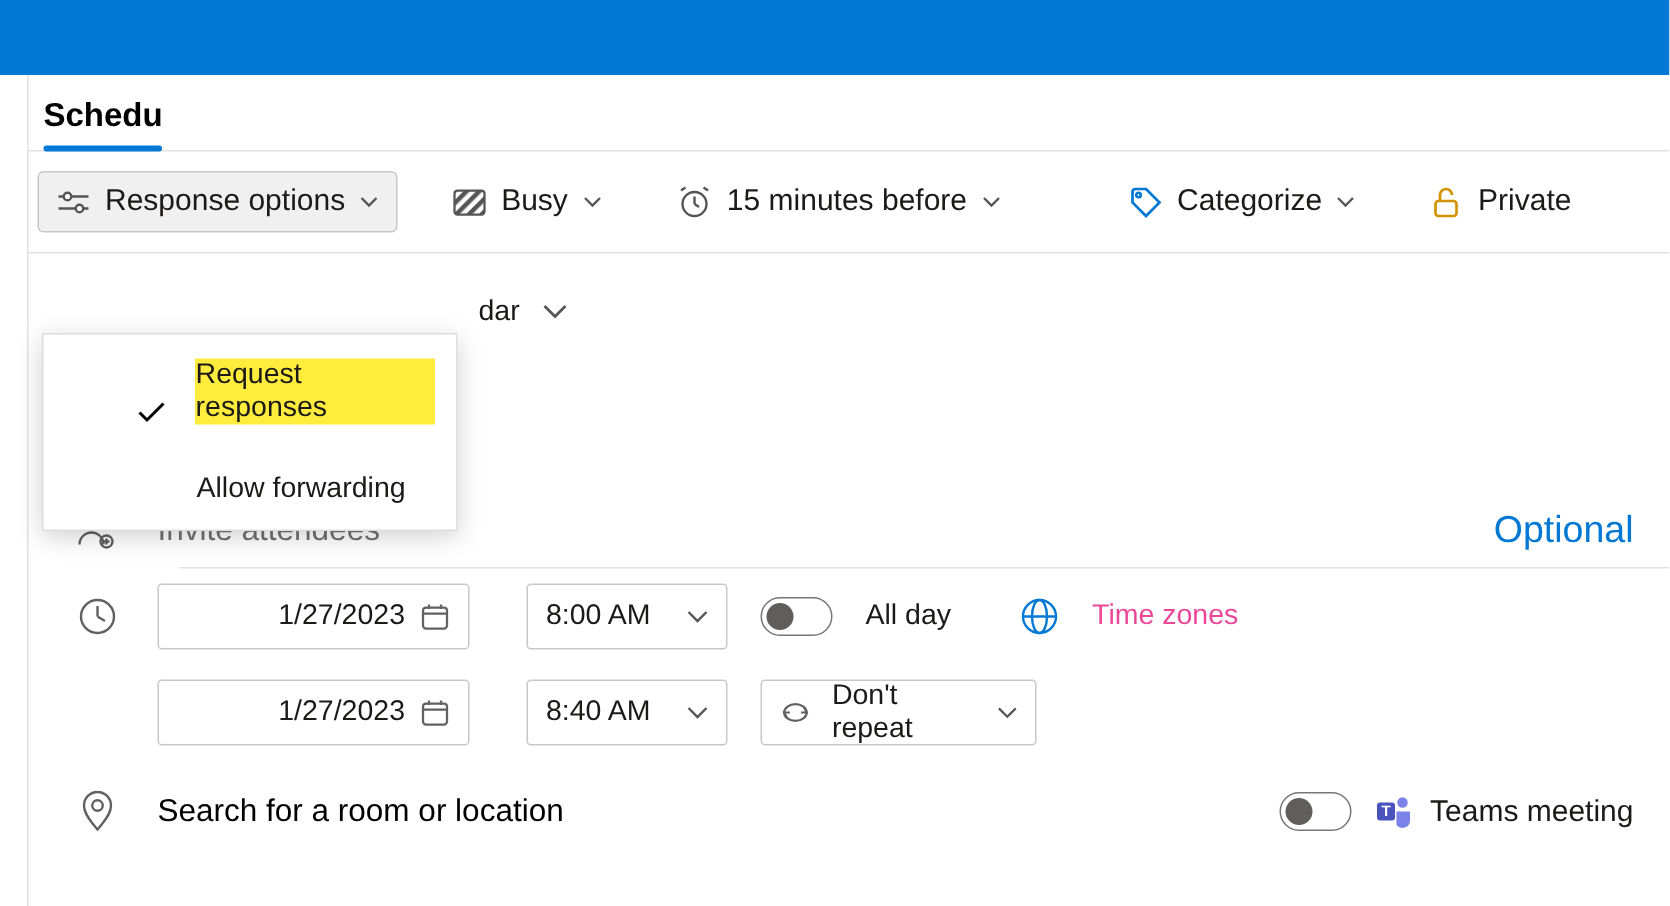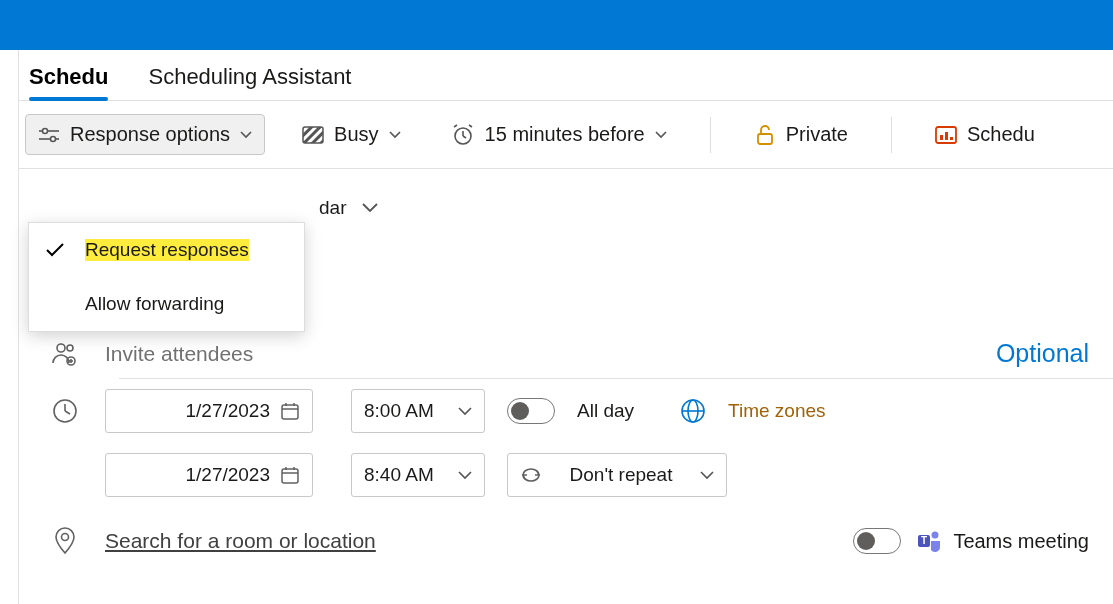--- a/index.html
+++ b/index.html
@@ -14,60 +14,59 @@
     .tab.active { font-weight: 600; color: #000; }
     .tab.active::after { content: ""; position: absolute; left: 0; bottom: -1px; height: 4px; width: 100%; background: #0078d4; border-radius: 2px; }
 
     .toolbar { display: flex; align-items: center; padding: 13px 6px; gap: 24px; border-bottom: 1px solid #e1e1e1; }
     .tb-btn { display: flex; align-items: center; gap: 10px; padding: 8px 12px; border: 1px solid transparent; border-radius: 4px; cursor: pointer; white-space: nowrap; font-size: 20px; }
     .tb-btn.response-options { background: #f0f0f0; border: 1px solid #c8c8c8; }
     .tb-btn svg { flex: 0 0 auto; }
     .tb-sep { width: 1px; height: 36px; background: #ddd; margin: 0 6px; }
 
     .dropdown { position: absolute; top: 172px; left: 9px; width: 277px; background: #fff; box-shadow: 0 4px 16px rgba(0,0,0,.18); border: 1px solid #ddd; }
-    .dd-item { display: flex; align-items: center; gap: 18px; padding: 16px 14px; cursor: pointer; font-size: 19px; }
+    .dd-item { display: flex; align-items: flex-end; gap: 18px; padding: 16px 14px; cursor: pointer; font-size: 19px; margin-left: 46px; }
     .dd-item .check { width: 24px; display: flex; justify-content: center; }
     .dd-item.highlight span.label { background: #ffec3d; }
 
     .form { padding-top: 8px; }
     .frow { display: flex; align-items: center; gap: 22px; padding: 10px 24px 10px 28px; }
     .ficon { width: 36px; display: flex; justify-content: center; color: #616161; }
     .hr { height: 1px; background: #e1e1e1; margin-left: 100px; }
     .peek { padding-left: 300px; padding-top: 20px; display:flex; align-items:center; gap:16px;}
 
     .attendee-input { flex: 1; font-size: 21px; color: #717171; }
     .optional { color: #0078d4; font-size: 25px; cursor: pointer; margin-left: auto; }
 
     .field { display: flex; align-items: center; border: 1px solid #c8c8c8; border-radius: 3px; height: 44px; padding: 0 12px; background: #fff; gap: 10px; }
     .date-field { width: 208px; justify-content: flex-end; }
     .time-field { width: 134px; justify-content: space-between; margin-left: 16px; }
-    .repeat-field { width: 220px; justify-content: space-between; gap: 14px; }
+    .repeat-field { width: 184px; justify-content: space-between; gap: 14px; }
 
     .toggle { width: 48px; height: 26px; background: #fff; border: 1px solid #777; border-radius: 14px; position: relative; cursor: pointer; }
     .toggle::after { content: ""; position: absolute; top: 3px; left: 3px; width: 18px; height: 18px; background: #605e5c; border-radius: 50%; }
 
-    .link { color: #a16207; cursor: pointer; }
+    .link { color: #ec4899; cursor: pointer; }
     .teams-label { font-size: 20px; display:flex; align-items:center; gap:10px;}
     .teams-row { justify-content: flex-start; }
     .teams-right { margin-left: auto; display: flex; align-items: center; gap: 16px; }
 
-    .loc-input { flex: 1; font-size: 21px; color: #404040; text-decoration: underline; }
+    .loc-input { flex: 1; font-size: 21px; color: #000000; }
 
     .chev { color: #555; }
   </style>
 </head>
 <body>
 
 <div class="top-ribbon"></div>
 
 <div class="main">
 
   <div class="tabs">
     <div class="tab active">Schedu</div>
-    <div class="tab">Scheduling Assistant</div>
   </div>
 
   <div class="toolbar">
     <div class="tb-btn response-options">
       <svg width="22" height="20" viewBox="0 0 22 20" fill="none" stroke="#555" stroke-width="1.6">
         <line x1="1" y1="6" x2="21" y2="6"></line>
           <circle cx="7" cy="6" r="2.5" fill="#fff"></circle>
         <line x1="1" y1="14" x2="21" y2="14"></line>
           <circle cx="15" cy="14" r="2.5" fill="#fff"></circle>
       </svg>
@@ -102,20 +101,30 @@
           <line x1="21" y1="3" x2="18" y2="1"></line>
       </svg>
       <span>15 minutes before</span>
       <svg class="chev" width="12" height="8" viewBox="0 0 12 8" fill="none" stroke="#555" stroke-width="1.6">
           <polyline points="1,1 6,6 11,1"></polyline>
         </svg>
     </div>
 
     <div class="tb-sep"></div>
 
+    <div class="tb-btn">
+      <svg width="22" height="22" viewBox="0 0 22 22" fill="none" stroke="#0078d4" stroke-width="1.8">
+        <path d="M11 2 L20 11 L11 20 L2 11 L2 4 Q2 2 4 2 Z"></path>
+          <circle cx="6" cy="6" r="1.5"></circle>
+      </svg>
+      <span>Categorize</span>
+      <svg class="chev" width="12" height="8" viewBox="0 0 12 8" fill="none" stroke="#555" stroke-width="1.6">
+          <polyline points="1,1 6,6 11,1"></polyline>
+        </svg>
+    </div>
 
     <div class="tb-btn">
       <svg width="22" height="22" viewBox="0 0 22 22" fill="none" stroke="#d29200" stroke-width="1.8">
         <rect x="4" y="10" width="14" height="10" rx="2"></rect>
           <path d="M7 10 V6 a4 4 0 0 1 8 0"></path>
       </svg>
       <span>Private</span>
     </div>
 
     <div class="tb-sep"></div>

